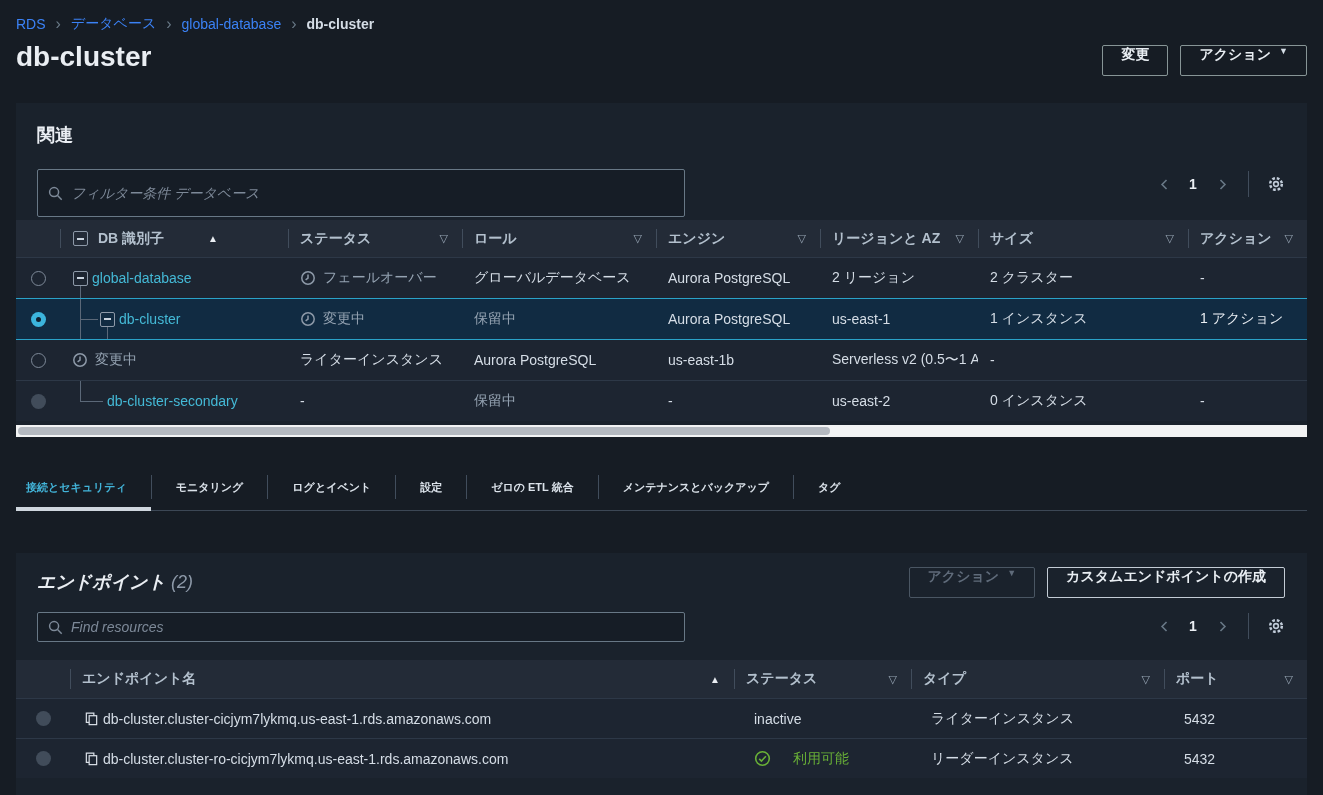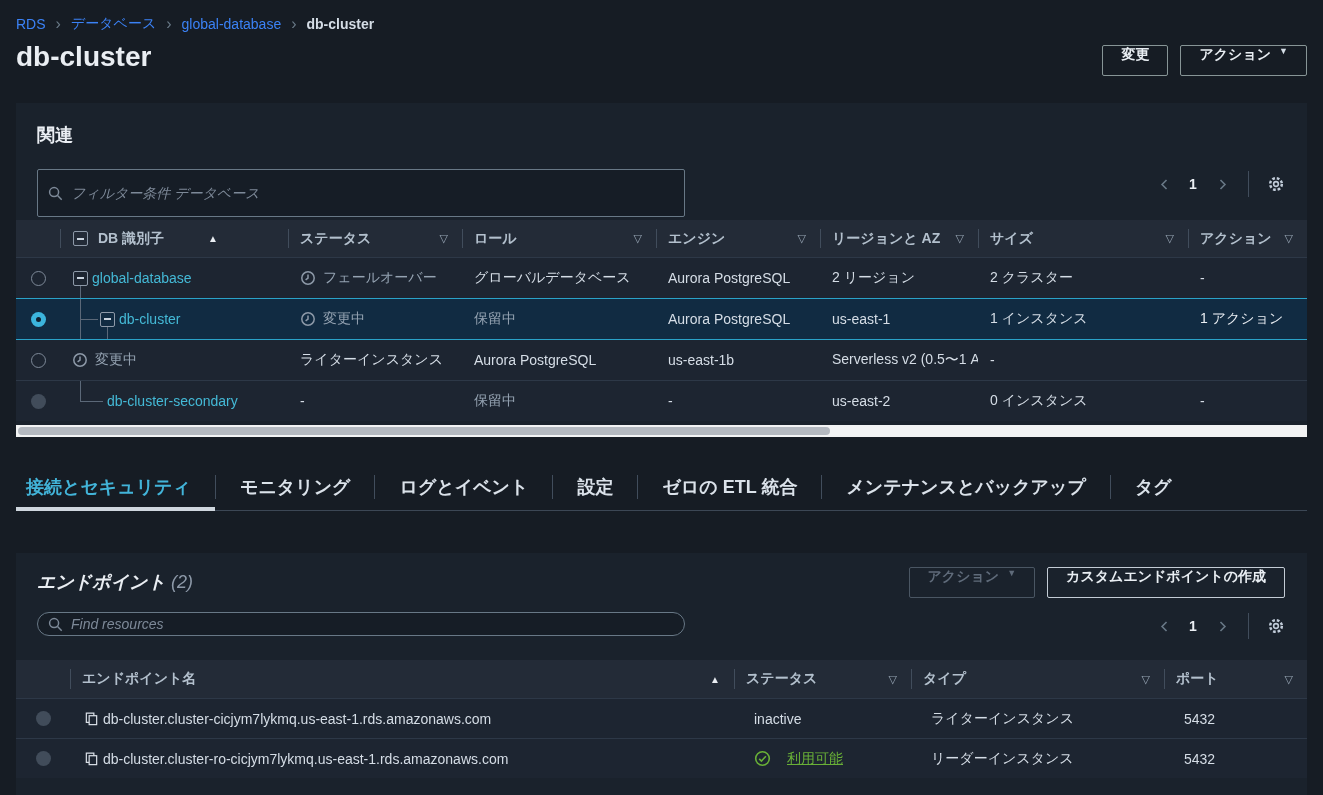--- a/index.html
+++ b/index.html
@@ -69,21 +69,21 @@
   .tree-toggle { position:absolute; width:15px; height:15px; border:1px solid #8d99a8; border-radius:2px;
                  display:flex; align-items:center; justify-content:center; cursor:pointer; background:transparent; }
   .tree-toggle i { display:block; width:7px; height:2px; background:#c9d3de; }
   .tl { position:absolute; background:#5b6878; }
   
   .hscroll { position:absolute; left:0; right:0; top:322px; height:12px; background:#f2f3f4; }
   .hscroll .thumb { position:absolute; left:2px; top:2px; height:8px; width:812px; background:#b4b9c0; border-radius:4px; cursor:grab; }
   
   .tabs { position:absolute; left:16px; top:464px; width:1291px; height:47px; display:flex; align-items:center; border-bottom:1px solid #3c4755; }
   .tab { position:relative; height:100%; display:flex; align-items:center; padding:0 24px;
-         font-weight:bold; font-size:18px; color:#dbe2ea; cursor:pointer; white-space:nowrap; }
+         font-weight:bold; font-size:11px; color:#dbe2ea; cursor:pointer; white-space:nowrap; }
   .tab:first-child { padding-left:10px; }
   .tab.active { color:#42b4d9; }
   .tab.active::after { content:""; position:absolute; left:0; right:0; bottom:-1px; height:4px; background:#cfd6de; }
   .tab-div { width:1px; height:24px; background:#414d5c; }
   
   .ep-buttons { position:absolute; top:14px; right:22px; display:flex; gap:12px; }
   .status-green { color:#69b037; }
   .icon { display:inline-flex; flex:none; }
 </style>
 </head>
@@ -320,21 +320,21 @@
     <div class="ep-buttons">
       <button class="btn disabled">
         <span>アクション</span>
         <span class="caret">▼</span>
       </button>
       <button class="btn" style="border-color:#c3ccd5;">
         <span>カスタムエンドポイントの作成</span>
       </button>
     </div>
 
-    <div class="search-box" style="top:59px; height:24px;border-radius:12px;">
+    <div class="search-box" style="top:59px; height:30px;">
       <span class="icon">
         <svg width="15" height="15" viewBox="0 0 16 16">
             <circle cx="6.5" cy="6.5" r="4.8" fill="none" stroke="#7d8998" stroke-width="1.6"></circle>
             <line x1="10.2" y1="10.2" x2="14.6" y2="14.6" stroke="#7d8998" stroke-width="1.6"></line>
           </svg>
       </span>
       <input type="text" placeholder="Find resources" style="">
     </div>
 
     <div class="pager" style="top:60px; right:18px;">
@@ -403,21 +403,21 @@
           </div>
         <div class="cell cell-flex" style="padding-left:14px; gap:4px;">
           <span class="icon">
             <svg width="15" height="16" viewBox="0 0 16 16">
                 <rect x="5.5" y="4.5" width="8" height="9.5" fill="none" stroke="#d8dee6" stroke-width="1.3"></rect>
                 <path d="M10.5 4.5 V1.8 H2.5 v9.7 H5.5" fill="none" stroke="#d8dee6" stroke-width="1.3"></path>
               </svg>
           </span>
           <span>db-cluster.cluster-ro-cicjym7lykmq.us-east-1.rds.amazonaws.com</span>
         </div>
-        <div class="cell cell-flex status-green" style="gap:16px;text-decoration:underline;">
+        <div class="cell cell-flex status-green" style="gap:22px;">
           <span class="icon">
             <svg width="17" height="17" viewBox="0 0 16 16">
                 <circle cx="8" cy="8" r="6.4" fill="none" stroke="#69b037" stroke-width="1.5"></circle>
                 <path d="M4.9 8.3 l2.1 2.1 L11.2 5.9" fill="none" stroke="#69b037" stroke-width="1.5"></path>
               </svg>
           </span>
           <span>利用可能</span>
         </div>
         <div class="cell">リーダーインスタンス</div>
         <div class="cell">5432</div>

